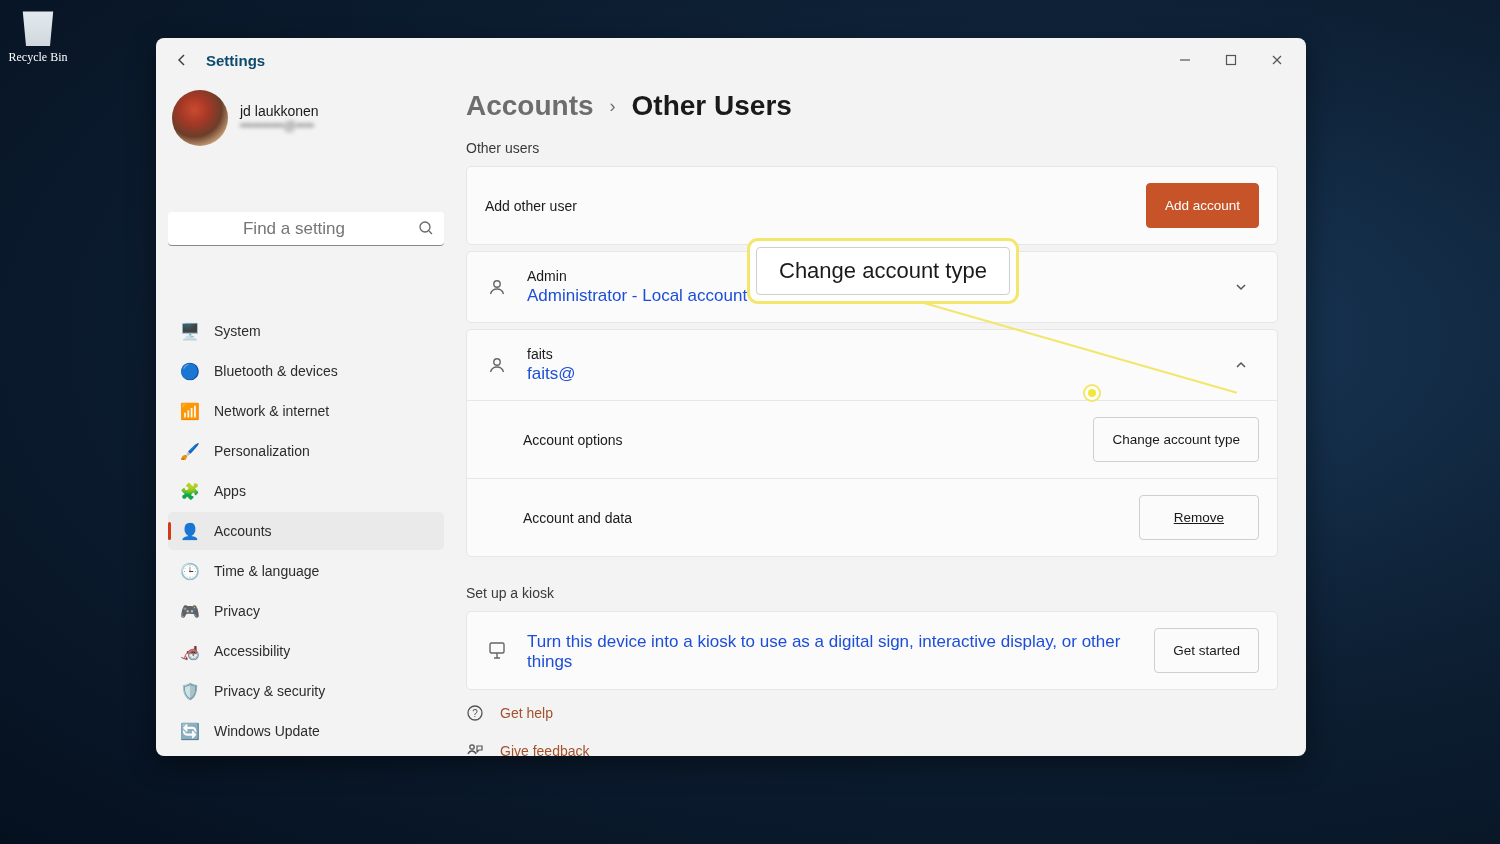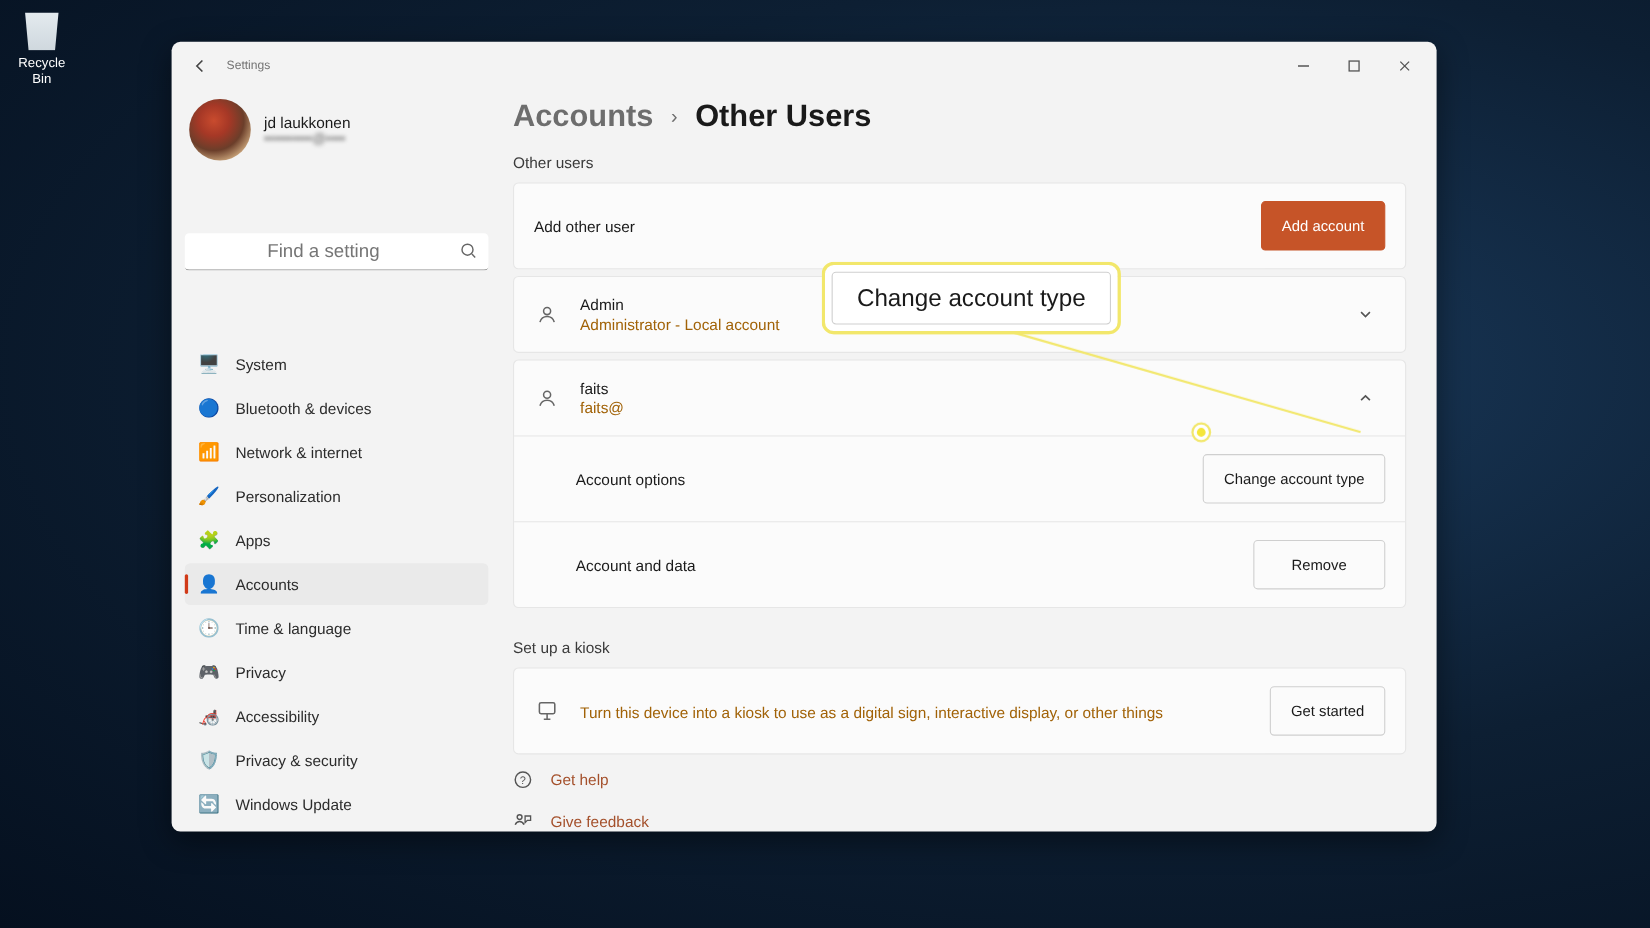--- a/index.html
+++ b/index.html
@@ -16,33 +16,33 @@
     .desktop-icon .bin {
       width: 40px; height: 42px; position: relative;
       background: linear-gradient(180deg, #e8eef2 0%, #cfd8de 100%);
       clip-path: polygon(12% 18%, 88% 18%, 80% 100%, 20% 100%);
       border-radius: 2px;
     }
     .desktop-icon .bin::before {
       content: ""; position: absolute; top: -6px; left: 4px; right: 4px; height: 8px;
       background: #c5d0d7; border-radius: 2px;
     }
-    .desktop-icon span { color: #fff; font-size: 12px; margin-top: 4px; text-align: center; }
+    .desktop-icon span { color: #fff; font-size: 12px; margin-top: 4px; text-align: center; font-family: Liberation Serif, serif; }
 
     .window {
       position: absolute; top: 38px; left: 156px; width: 1150px; height: 718px;
       background: #f3f3f3; border-radius: 8px; box-shadow: 0 8px 28px rgba(0,0,0,.45);
       display: flex; flex-direction: column;
     }
     .titlebar {
       height: 44px; display: flex; align-items: center; padding: 0 6px;
     }
     .back-btn { width: 40px; height: 40px; display:flex; align-items:center; justify-content:center;
       color:#444; border-radius:4px; }
-    .title-text { font-size: 11px; color:#737373; margin-left:4px; }
+    .title-text { font-size: 15px; color:#0c4a6e; margin-left:4px;font-weight:bold; }
     .win-controls { margin-left:auto; display:flex; }
     .win-controls .wc { width:46px; height:40px; display:flex; align-items:center; justify-content:center; color:#555; }
 
     .body-area { flex:1; display:flex; overflow:hidden; }
     .sidebar { width: 300px; padding: 0 12px 12px 12px; display:flex; flex-direction:column;gap:48px; }
     .profile { display:flex; align-items:center; gap:12px; padding: 8px 4px 18px 4px; }
     .avatar { width:56px; height:56px; border-radius:50%;
       background: radial-gradient(circle at 40% 35%, #c94b2e 0%, #a63826 28%, #6b3e2a 55%, #caa47a 78%, #8a6a48 100%); }
     .profile-text .name { font-size:14px; color:#1a1a1a; }
     .profile-text .email { font-size:12.5px; color:#6a6a6a; filter: blur(2px); }
@@ -79,21 +79,21 @@
     .card {
       background:#fbfbfb; border:1px solid #e6e6e6; border-radius:5px;
       margin-bottom:6px;
     }
     .row {
       display:flex; align-items:center; padding:16px 18px;
     }
     .row + .row { border-top:1px solid #e7e7e7; }
     .row .txt { flex:1; }
     .row .name { font-size:14px; color:#1a1a1a; }
-    .row .sub  { font-size:14px; color:#a16207; margin-top:2px; }
+    .row .sub  { font-size:17px; color:#1d4ed8; margin-top:2px; }
     .row .uico { width:24px; height:24px; margin-right:18px;
       display:flex; align-items:center; justify-content:center; color:#666; }
 
     .btn {
       height:45px; padding:0 18px; border:1px solid #cfcfcf; border-radius:4px;
       background:#fbfbfb; color:#1a1a1a; font-size:13.5px;
       display:inline-flex; align-items:center;
     }
     .btn.primary { background:#c65428; border-color:#c65428; color:#fff; }
 
@@ -289,21 +289,21 @@
         <div class="row" style="padding-left:56px;">
           <div class="txt">
               <div class="name">Account options</div>
             </div>
           <button class="btn">Change account type</button>
         </div>
         <div class="row" style="padding-left:56px;justify-content:center;">
           <div class="txt">
               <div class="name">Account and data</div>
             </div>
-          <button class="btn" style="padding:0 34px;">Remove</button>
+          <button class="btn" style="padding:0 34px;text-decoration:underline;">Remove</button>
         </div>
       </div>
 
       <div class="section-label" style="margin-top:28px;">Set up a kiosk</div>
 
       <div class="card">
         <div class="row">
           <div class="uico">
             <svg width="22" height="22" viewBox="0 0 22 22">
                 <rect x="4" y="3" width="14" height="10" rx="1.5" fill="none" stroke="currentColor" stroke-width="1.4"></rect>

